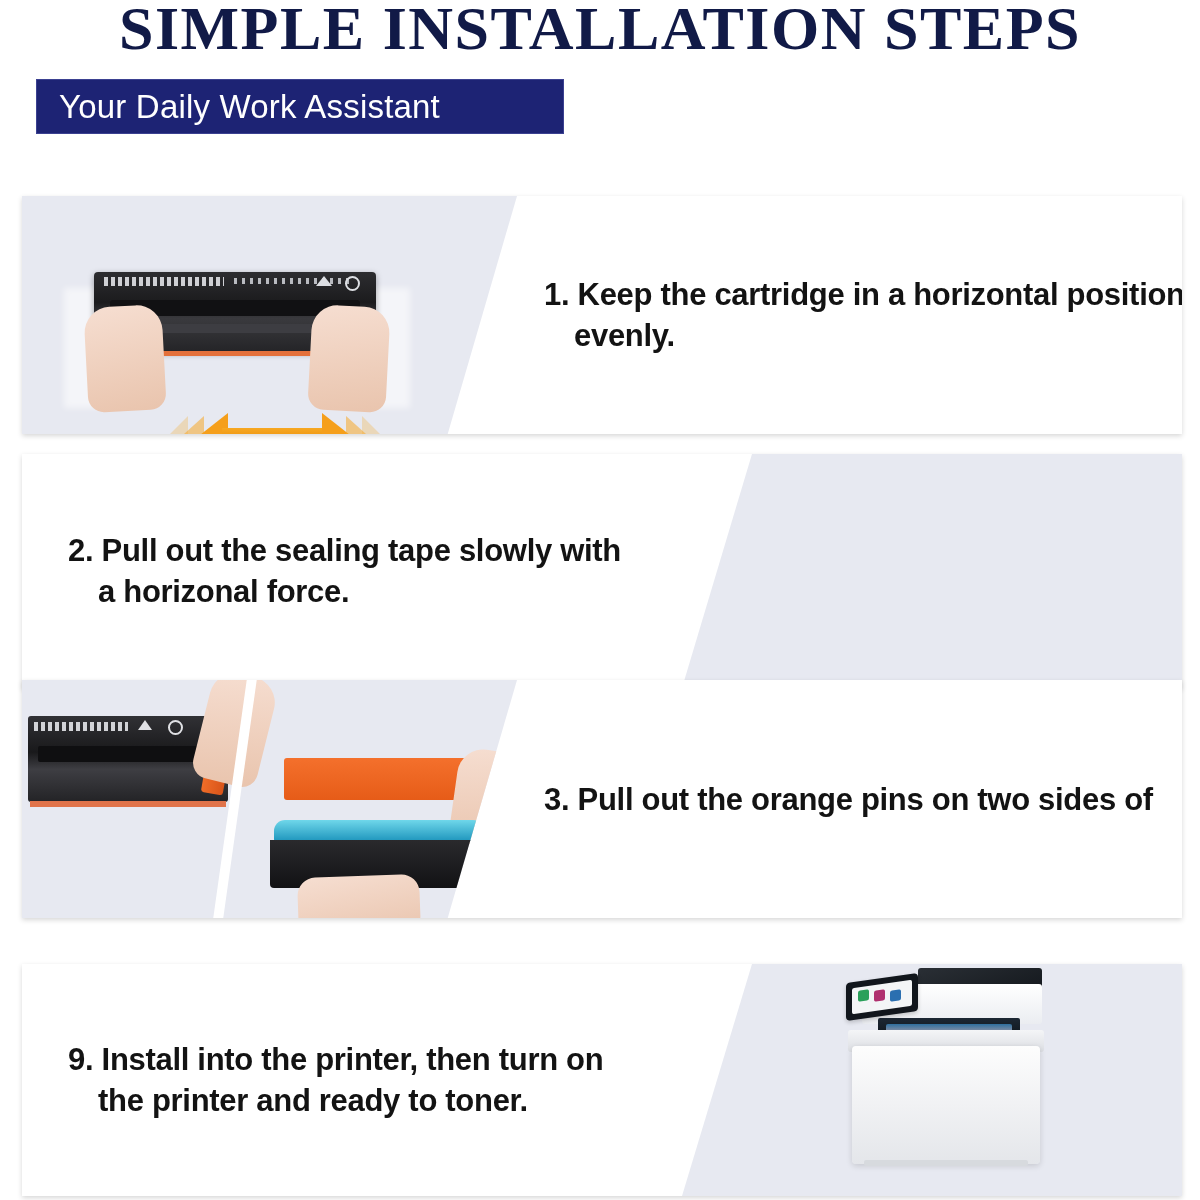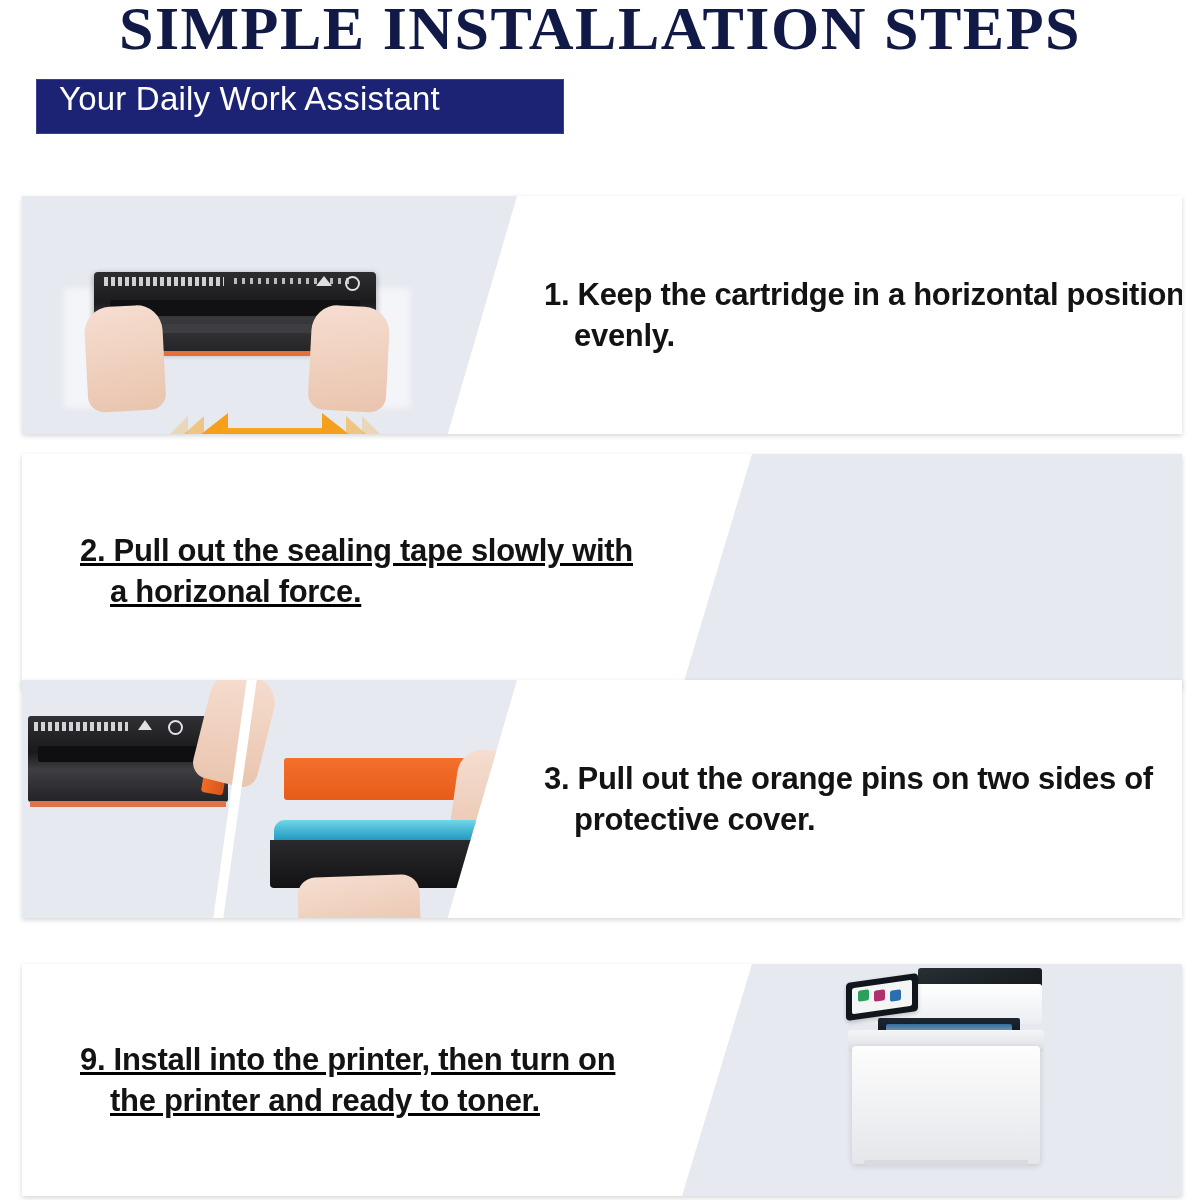--- a/index.html
+++ b/index.html
@@ -27,21 +27,21 @@
     white-space:nowrap;
   }
 
   .subtitle-badge{
     position:absolute;
     left:36px;top:79px;
     width:528px;height:55px;
     background:#1d2374;
     border:1px solid #3b4191;
     box-sizing:border-box;
-    display:flex;
+    display:flex;align-items:center;
   }
   .subtitle-text{
     color:#ffffff;
     font-size:33px;
     font-weight:400;
     letter-spacing:0.2px;
     padding-left:22px;
     white-space:nowrap;
   }
 
@@ -71,21 +71,21 @@
   .pane-right{right:0;width:500px;
     clip-path:polygon(14% 0, 100% 0, 100% 100%, 0 100%);}
 
   
   .steptext{
     position:absolute;top:0;height:100%;
     display:flex;align-items:center;
     box-sizing:border-box;
   }
   .steptext-right{left:500px;right:0;padding:0 18px 0 22px;}
-  .steptext-left{left:12px;width:700px;padding:0 20px 0 46px;text-decoration:underline;}
+  .steptext-left{left:0;width:700px;padding:0 20px 0 46px;}
 
   .step-body{
     font-size:31px;
     line-height:41px;
     color:#131313;
     font-weight:700;
     font-stretch:condensed;
     letter-spacing:-0.3px;
   }
   .step-body .ln{display:block;white-space:nowrap;}
@@ -282,21 +282,20 @@
       <div class="s3-cover"></div>
       <div class="hand s3-hand-cov"></div>
       <div class="s3-drum"></div>
       <div class="s3-body"></div>
       <div class="hand s3-hand-bot"></div>
     </div>
 
     <div class="steptext steptext-right">
       <div class="step-body">
         <span class="ln">3. Pull out the orange pins on two sides of</span>
-        <span class="ln ind">protective cover.</span>
       </div>
     </div>
 
   </div>
 </div>
 
 <div class="card card-4">
   <div class="card-inner">
 
     <div class="steptext steptext-left">

